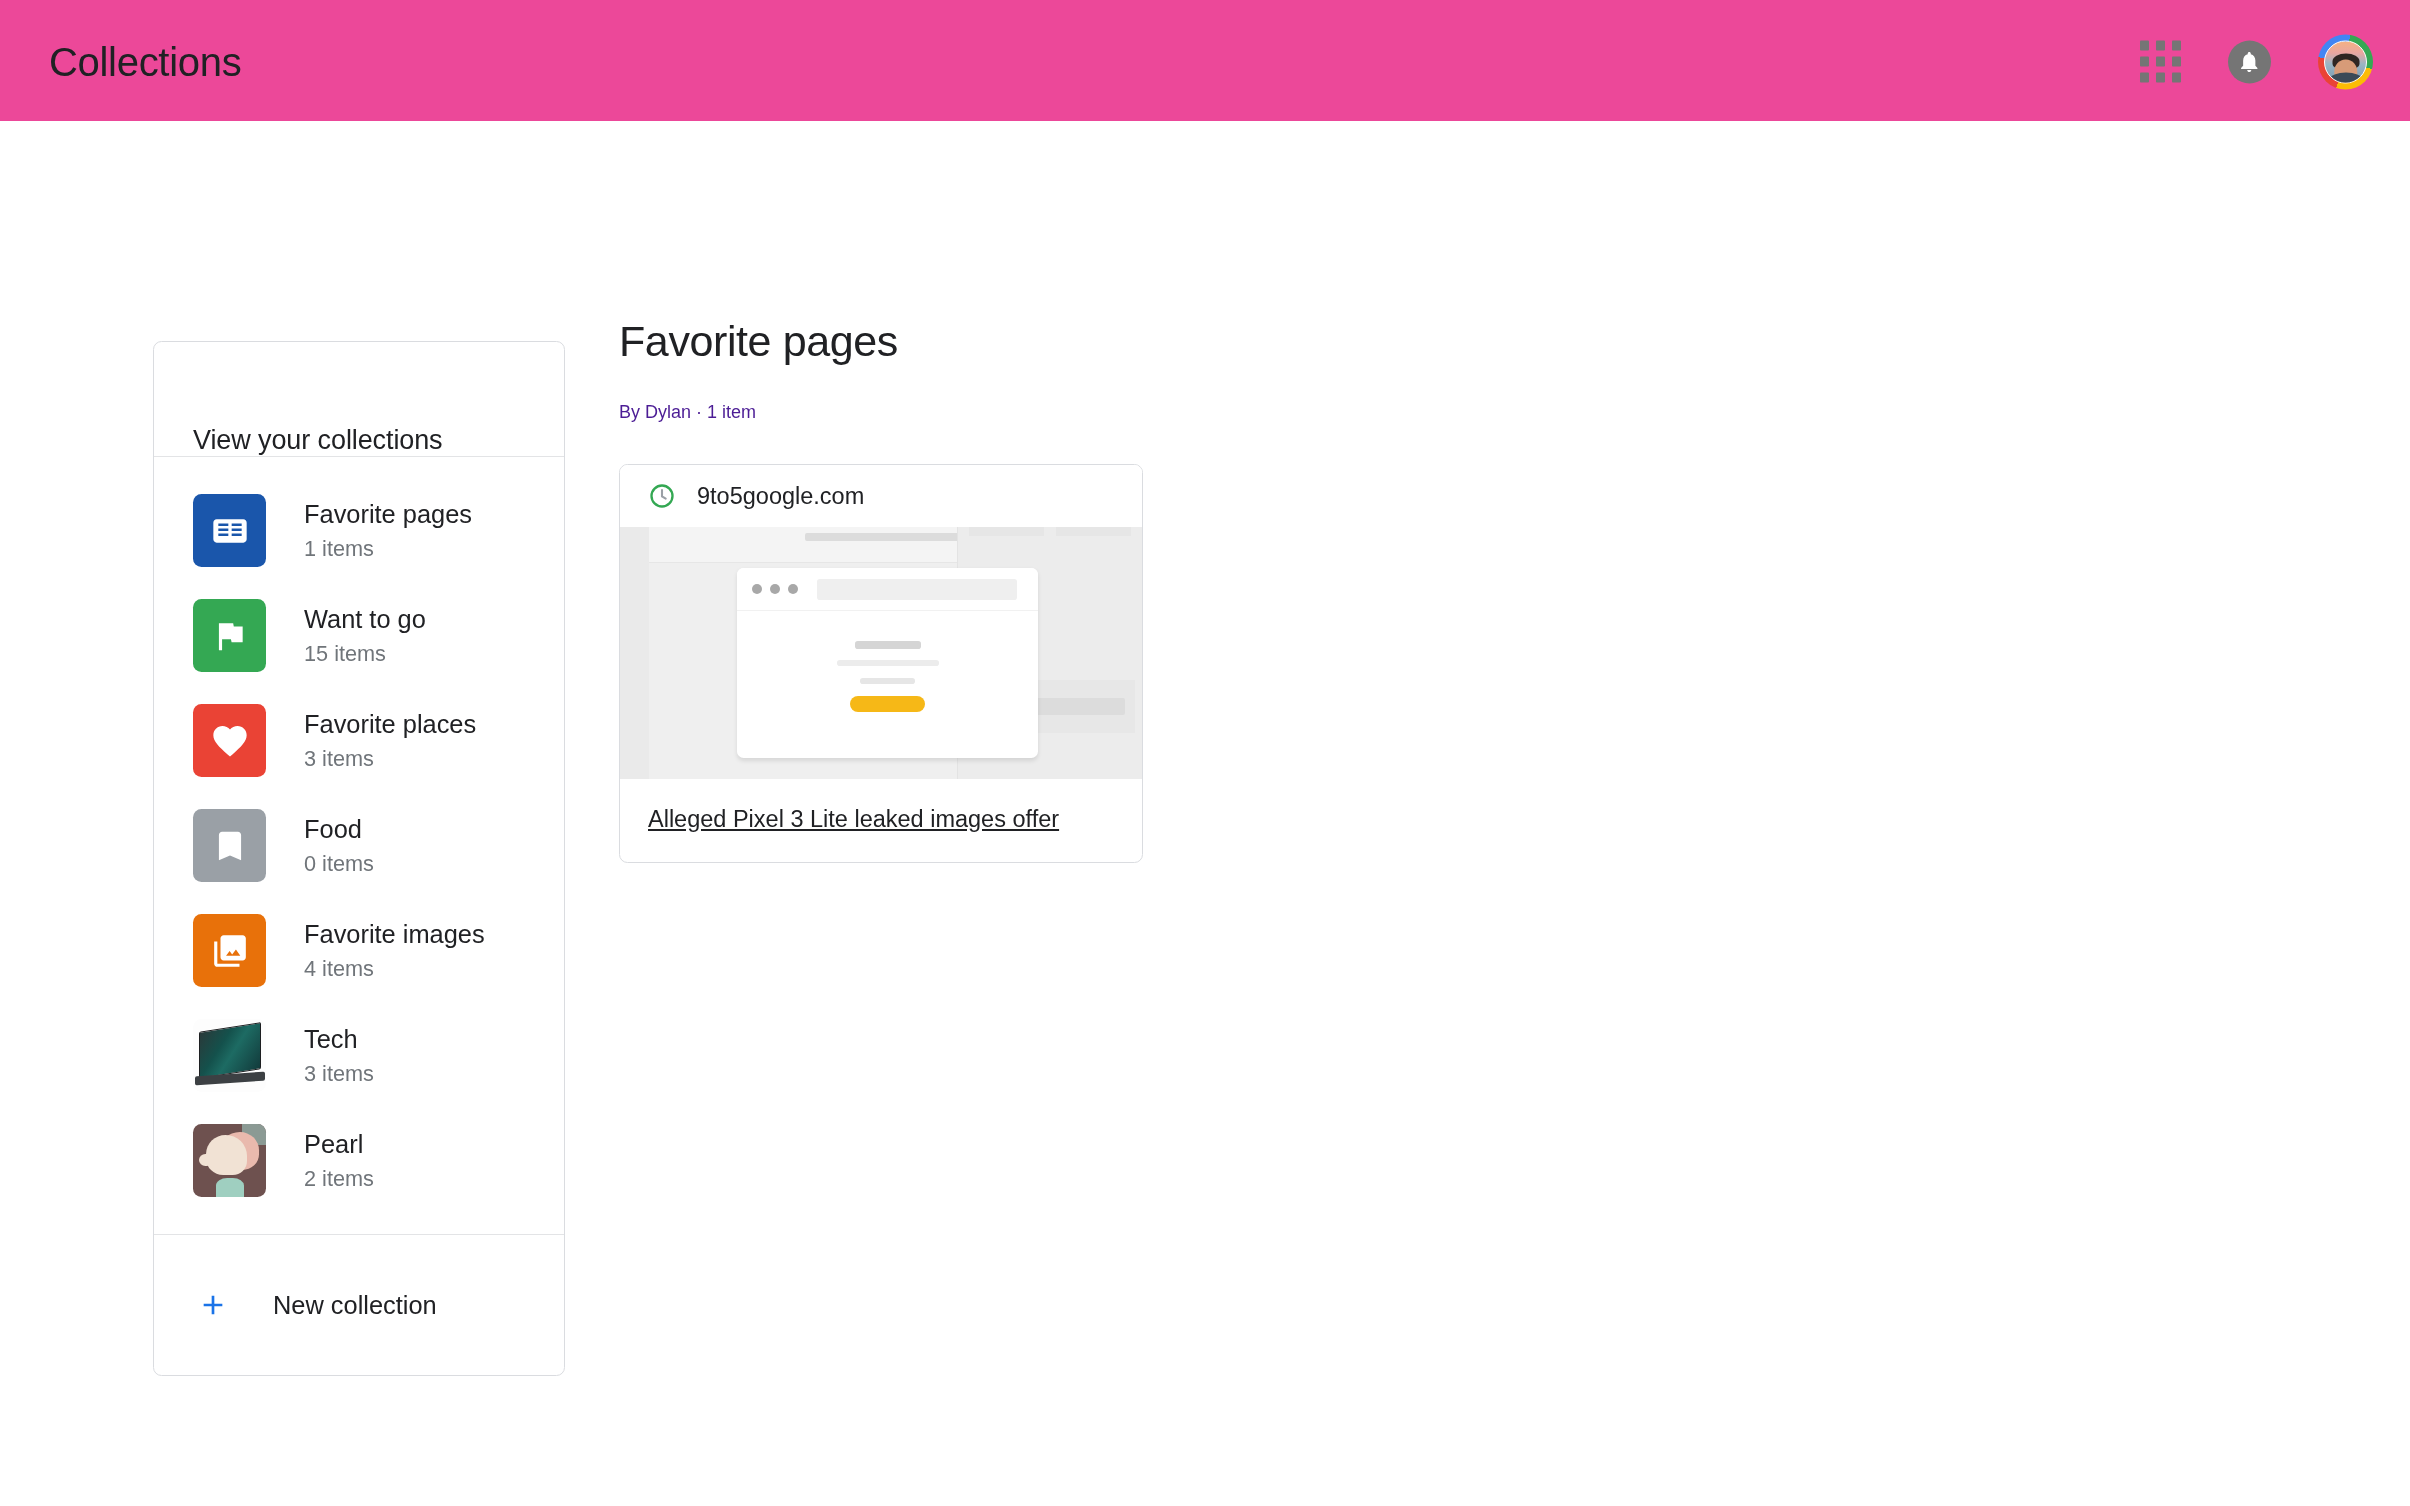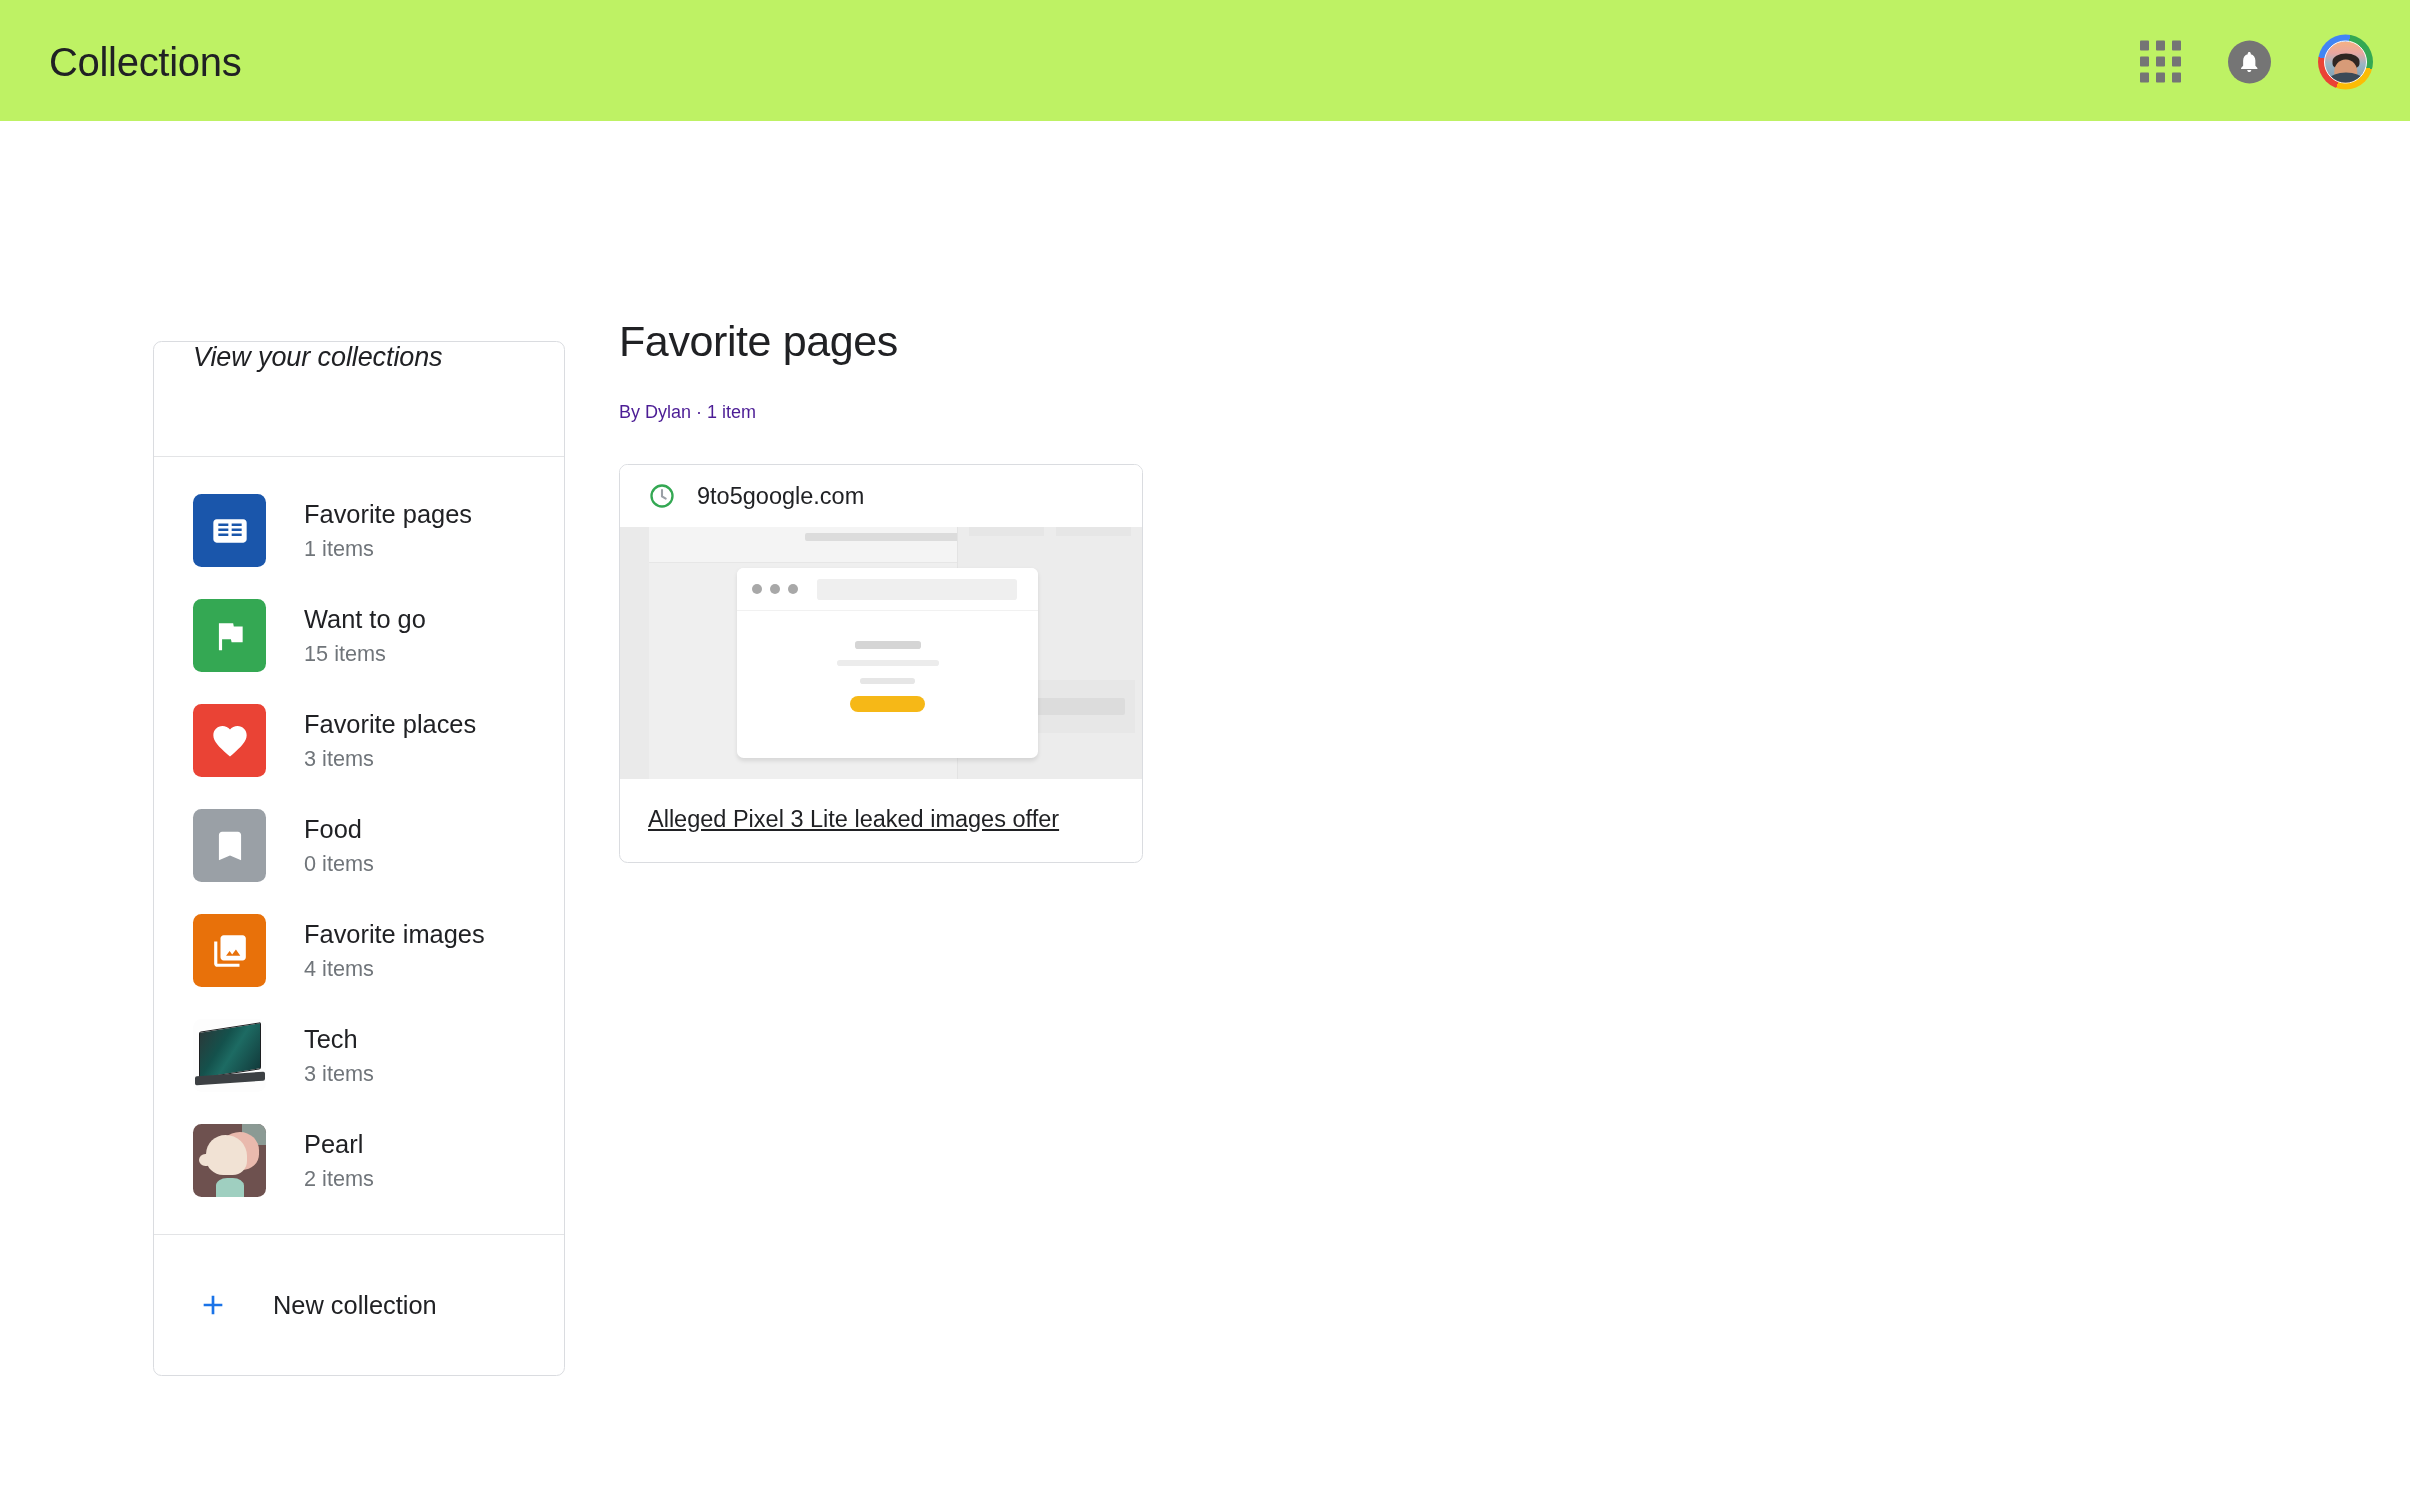--- a/index.html
+++ b/index.html
@@ -7,21 +7,21 @@
     width: 2411px; height: 1507px;
     background: #ffffff;
     font-family: "Liberation Sans", sans-serif;
     overflow: hidden;
   }
 
   
   .header {
     position: absolute; top: 0; left: 0;
     width: 2411px; height: 124px;
-    background: #bef264;
+    background: #ec4899;
     border-bottom: 0.9px solid #e4e4e4;
     display: flex; align-items: center;
   }
   .app-title {
     position: absolute; left: 49px; top: 50%;
     transform: translateY(-50%);
     font-size: 40px; font-weight: 400; color: #202124;
     letter-spacing: -0.3px; line-height: 1;
   }
   .header-actions {
@@ -92,24 +92,23 @@
   .sidebar {
     position: absolute; left: 153px; top: 220px;
     width: 412px;
     background: #ffffff;
     border: 0.9px solid #dadce0;
     border-radius: 8.5px;
     overflow: hidden;
   }
   .sidebar-head {
     height: 115px;
-    display: flex; align-items: flex-start;
+    display: flex; align-items: flex-end;
     padding-left: 39px;
     border-bottom: 0.9px solid #e3e4e6;
-    font-style: italic;
   }
   .sidebar-head-title {
     font-size: 27px; font-weight: 500; color: #202124; letter-spacing: -0.1px;
   }
   .collections-list { padding: 21px 0 21px 0; }
   .collection-row {
     display: flex; align-items: center;
     height: 105px;
     padding-left: 39px;
     cursor: pointer;

